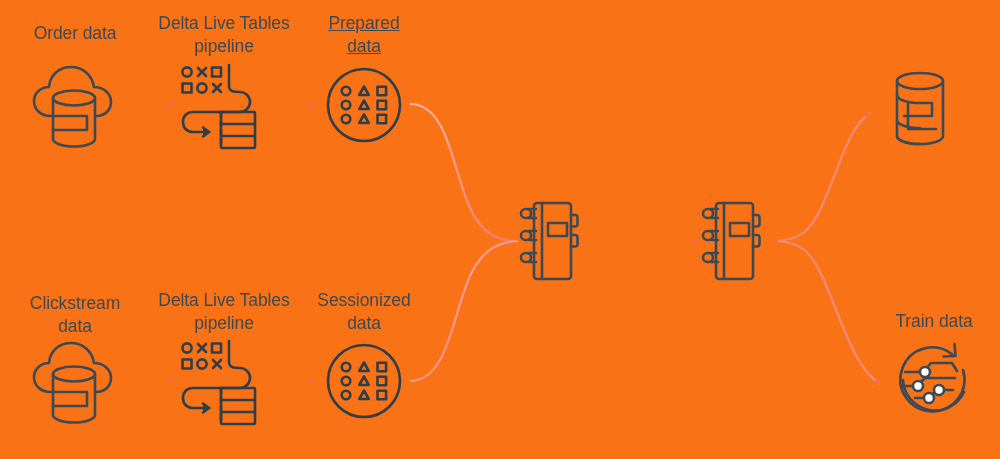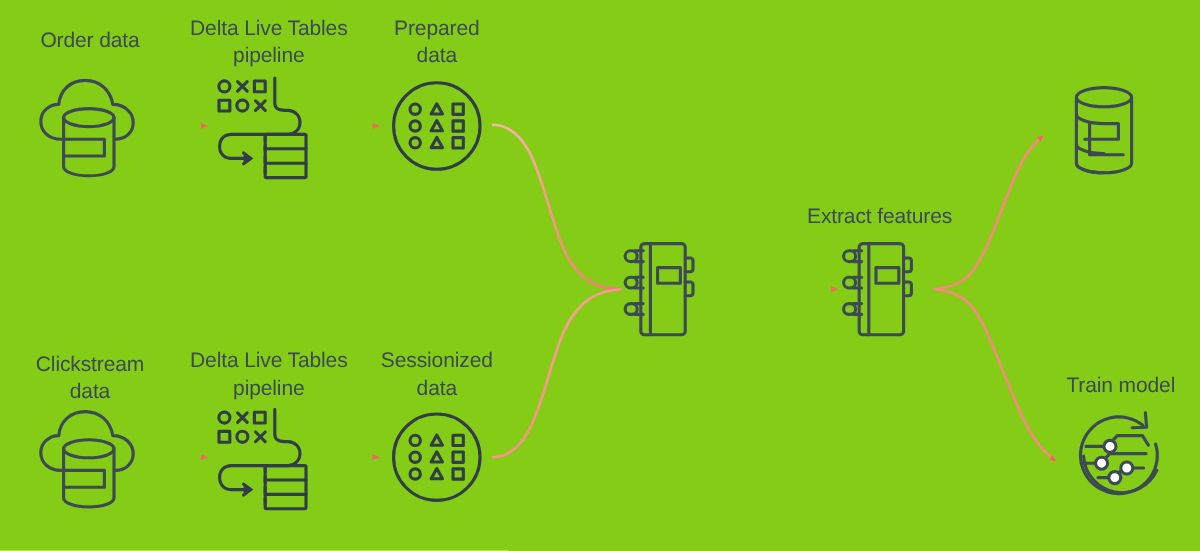--- a/index.html
+++ b/index.html
@@ -7,21 +7,21 @@
     padding: 0;
     background: #ffffff;
   }
   body {
     font-family: "Liberation Sans", sans-serif;
   }
   #diagram-root {
     position: relative;
     width: 1000px;
     height: 459px;
-    background: #84cc16;
+    background: #f97316;
     overflow: hidden;
   }
   .node-label {
     position: absolute;
     text-align: center;
     color: #3b4a54;
     font-size: 17.5px;
     line-height: 23px;
     font-family: "Liberation Sans", sans-serif;
     letter-spacing: -0.1px;
@@ -122,21 +122,21 @@
         <path d="M50,3 L50,24 C50,30 56,30 61,30 C66,30 71,34 71,40 C71,46 66,50 61,50 L14,50 C8,50 4,54 4,60 C4,66 8,70 14,70 L27,70"></path>
         <path d="M24,65.5 L30,70 L24,74.5" fill="#2f3e48" stroke-linejoin="miter"></path>
 
         <path d="M42,50 L42,86" stroke-dasharray="5 4"></path>
         <rect x="42" y="50" width="34" height="36" rx="1"></rect>
         <path d="M42,62 L76,62 M42,74 L76,74"></path>
       </g>
     </svg>
   </div>
 
-  <div class="node-label" style="left:318px; top:12px; width:92px;">Prepared
+  <div class="node-label" style="left:318px; top:12px; width:92px;text-decoration:underline;">Prepared
 data</div>
   <div class="icon-box" style="left:325px; top:66px;">
     <svg width="78" height="78" viewBox="0 0 78 78">
       <g fill="none" stroke="#2f3e48" stroke-width="2.6" stroke-linecap="round" stroke-linejoin="round">
         <circle cx="39" cy="39" r="36"></circle>
 
         <circle cx="21" cy="25" r="4.3"></circle>
         <path d="M39,20.5 L43.7,29 L34.3,29 z"></path>
         <rect x="52.5" y="20.7" width="8.6" height="8.6"></rect>
 
@@ -219,21 +219,20 @@
         <rect x="3" y="54" width="10" height="9" rx="4.5"></rect>
 
         <rect x="30" y="24" width="19" height="13"></rect>
 
         <path d="M53,16 L57,16 C58.6,16 59.5,17 59.5,18.5 L59.5,25 C59.5,26.5 58.6,27.5 57,27.5 L53,27.5"></path>
         <path d="M53,36 L57,36 C58.6,36 59.5,37 59.5,38.5 L59.5,45 C59.5,46.5 58.6,47.5 57,47.5 L53,47.5"></path>
       </g>
     </svg>
   </div>
 
-  <div class="node-label" style="left:662px; top:169px; width:142px;">Extract features</div>
   <div class="icon-box" style="left:700px; top:199px;">
     <svg width="62" height="84" viewBox="0 0 62 84">
       <g fill="none" stroke="#3b4a54" stroke-width="2.6" stroke-linecap="round" stroke-linejoin="round">
         <rect x="16" y="4" width="37" height="76" rx="3"></rect>
         <path d="M24,4 L24,80"></path>
         <path d="M18,10 L11,10 M18,19 L11,19"></path>
         <rect x="3" y="10" width="10" height="9" rx="4.5"></rect>
         <path d="M18,32 L11,32 M18,41 L11,41"></path>
         <rect x="3" y="32" width="10" height="9" rx="4.5"></rect>
         <path d="M18,54 L11,54 M18,63 L11,63"></path>
@@ -252,21 +251,21 @@
         <path d="M7,11 L7,66 C7,70.4 17.3,74 30,74 C42.7,74 53,70.4 53,66 L53,11"></path>
 
         <path d="M7,25 C7,29.4 17.3,33 30,33 L42,33 L42,46 L14,46"></path>
         <path d="M18,33 L18,59 L46,59"></path>
         <path d="M7,50 C7,54.4 17.3,58 30,58"></path>
         <path d="M7,66 C7,70.4 17.3,74 30,74"></path>
       </g>
     </svg>
   </div>
 
-  <div class="node-label" style="left:875px; top:310px; width:118px;">Train model</div>
+  <div class="node-label" style="left:875px; top:310px; width:118px;">Train data</div>
   <div class="icon-box" style="left:895px; top:340px;">
     <svg width="80" height="80" viewBox="0 0 80 80">
       <g fill="none" stroke="#3b4a54" stroke-width="2.6" stroke-linecap="round" stroke-linejoin="round">
 
         <path d="M68,30 A32,32 0 1 1 57.5,14.5"></path>
         <path d="M59.5,4 L60.5,16 L48.5,16.5" stroke-linejoin="round"></path>
 
         <path d="M8,40 A32,32 0 0 0 69,52"></path>
 
         <path d="M10,32 L28,32 L36,23 L57,23 L62,31"></path>

